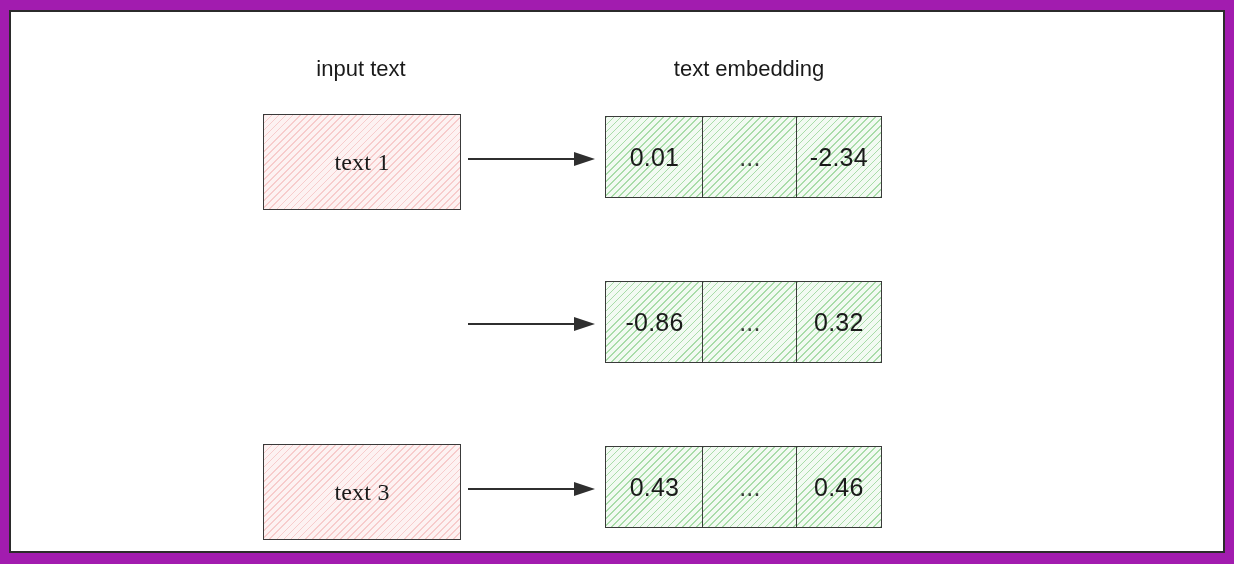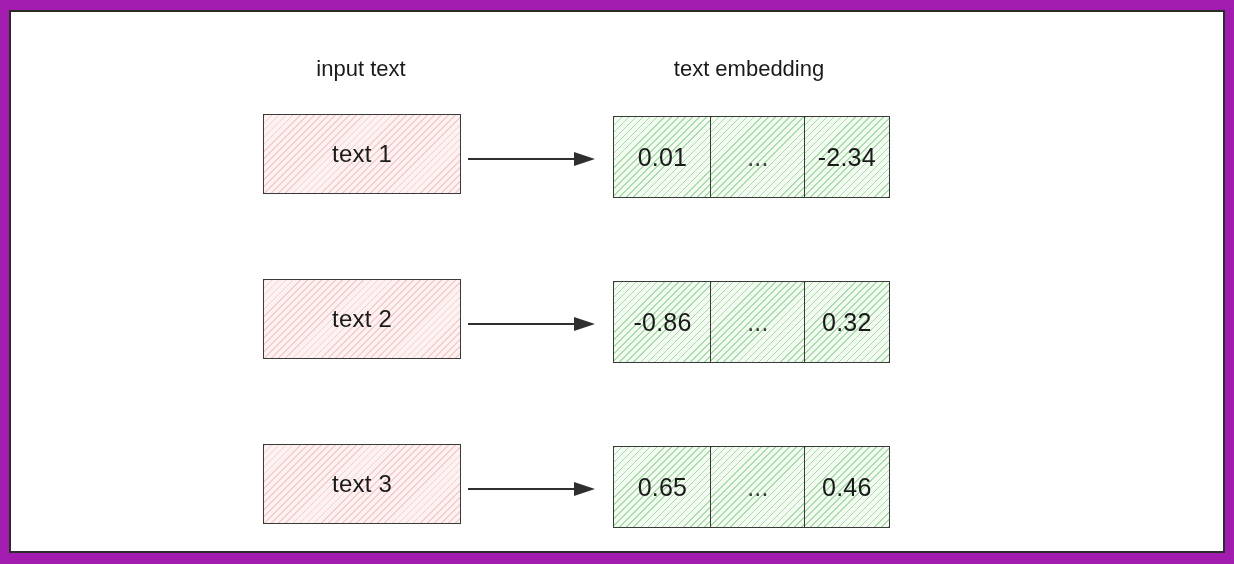--- a/index.html
+++ b/index.html
@@ -62,34 +62,35 @@
   #row-0 { top: 112px; }
   #row-1 { top: 277px; }
   #row-2 { top: 442px; }
 
   
   .input-box {
     position: absolute;
     left: 263px;
     top: 2px;
     width: 198px;
-    height: 80px;
+    height: 96px;
     box-sizing: border-box;
     border: 1.6px solid #3a3a3a;
     display: flex;
     align-items: center;
     justify-content: center;
     background-color: #fdf2f2;
     background-image: repeating-linear-gradient(
       135deg,
       #f7cccc 0px,
       #f7cccc 1.2px,
       #fdf2f2 1.2px,
       #fdf2f2 5px
     );
+    font-family: Liberation Serif, serif;
   }
   .input-box-label {
     font-size: 24px;
     color: #1a1a1a;
     letter-spacing: 0.2px;
   }
 
   
   .arrow {
     position: absolute;
@@ -134,21 +135,21 @@
     background-color: #f2faf2;
     background-image: repeating-linear-gradient(
       135deg,
       #a9dca9 0px,
       #a9dca9 1.1px,
       #f2faf2 1.1px,
       #f2faf2 5px
     );
     margin-left: -1.6px;
   }
-  .embedding-cell:first-child { margin-left: 16px; }
+  .embedding-cell:first-child { margin-left: 8px; }
   .embedding-cell.c0 { width: 99px; }
   .embedding-cell.c1 { width: 95px; }
   .embedding-cell.c2 { width: 86px; }
 
   .embedding-value {
     font-size: 25px;
     color: #1a1a1a;
     letter-spacing: 0.2px;
   }
   .embedding-value.ellipsis {
@@ -185,23 +186,20 @@
       <div class="embedding-cell c1">
         <span class="embedding-value ellipsis">...</span>
       </div>
       <div class="embedding-cell c2">
         <span class="embedding-value">-2.34</span>
       </div>
     </div>
   </div>
 
   <div class="row" id="row-1">
-    <div class="input-box">
-      <span class="input-box-label">text 2</span>
-    </div>
 
     <div class="arrow">
       <div class="arrow-line"></div>
       <div class="arrow-head"></div>
     </div>
 
     <div class="embedding-vector">
       <div class="embedding-cell c0">
         <span class="embedding-value">-0.86</span>
       </div>
@@ -219,21 +217,21 @@
       <span class="input-box-label">text 3</span>
     </div>
 
     <div class="arrow">
       <div class="arrow-line"></div>
       <div class="arrow-head"></div>
     </div>
 
     <div class="embedding-vector">
       <div class="embedding-cell c0">
-        <span class="embedding-value">0.65</span>
+        <span class="embedding-value">0.43</span>
       </div>
       <div class="embedding-cell c1">
         <span class="embedding-value ellipsis">...</span>
       </div>
       <div class="embedding-cell c2">
         <span class="embedding-value">0.46</span>
       </div>
     </div>
   </div>
 

